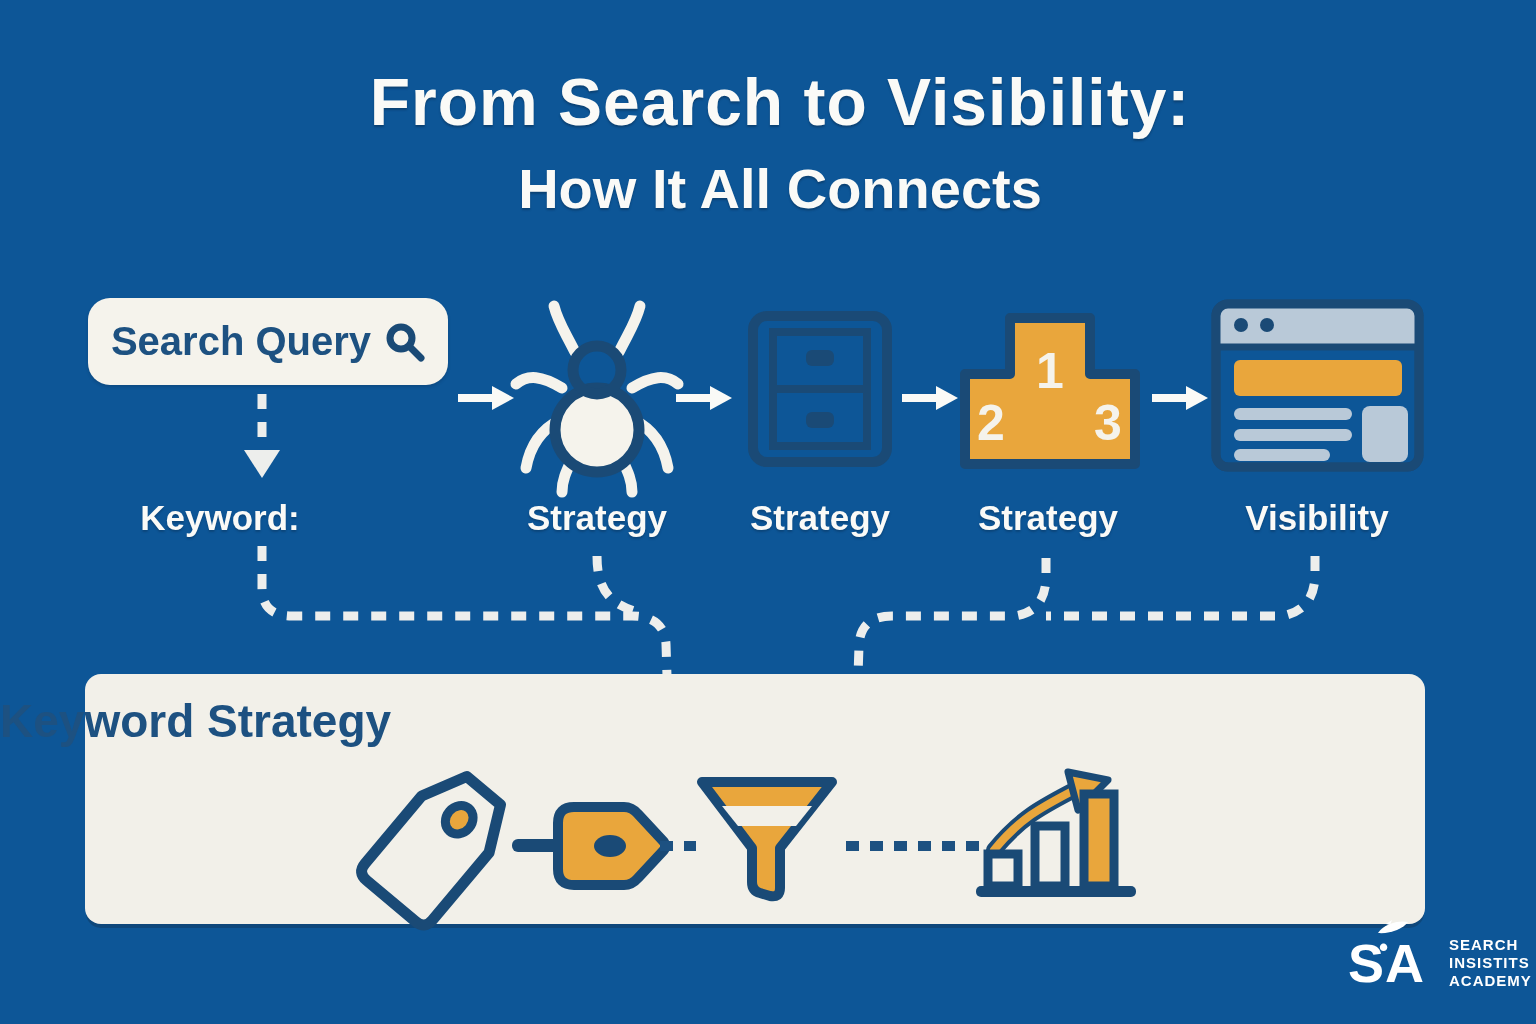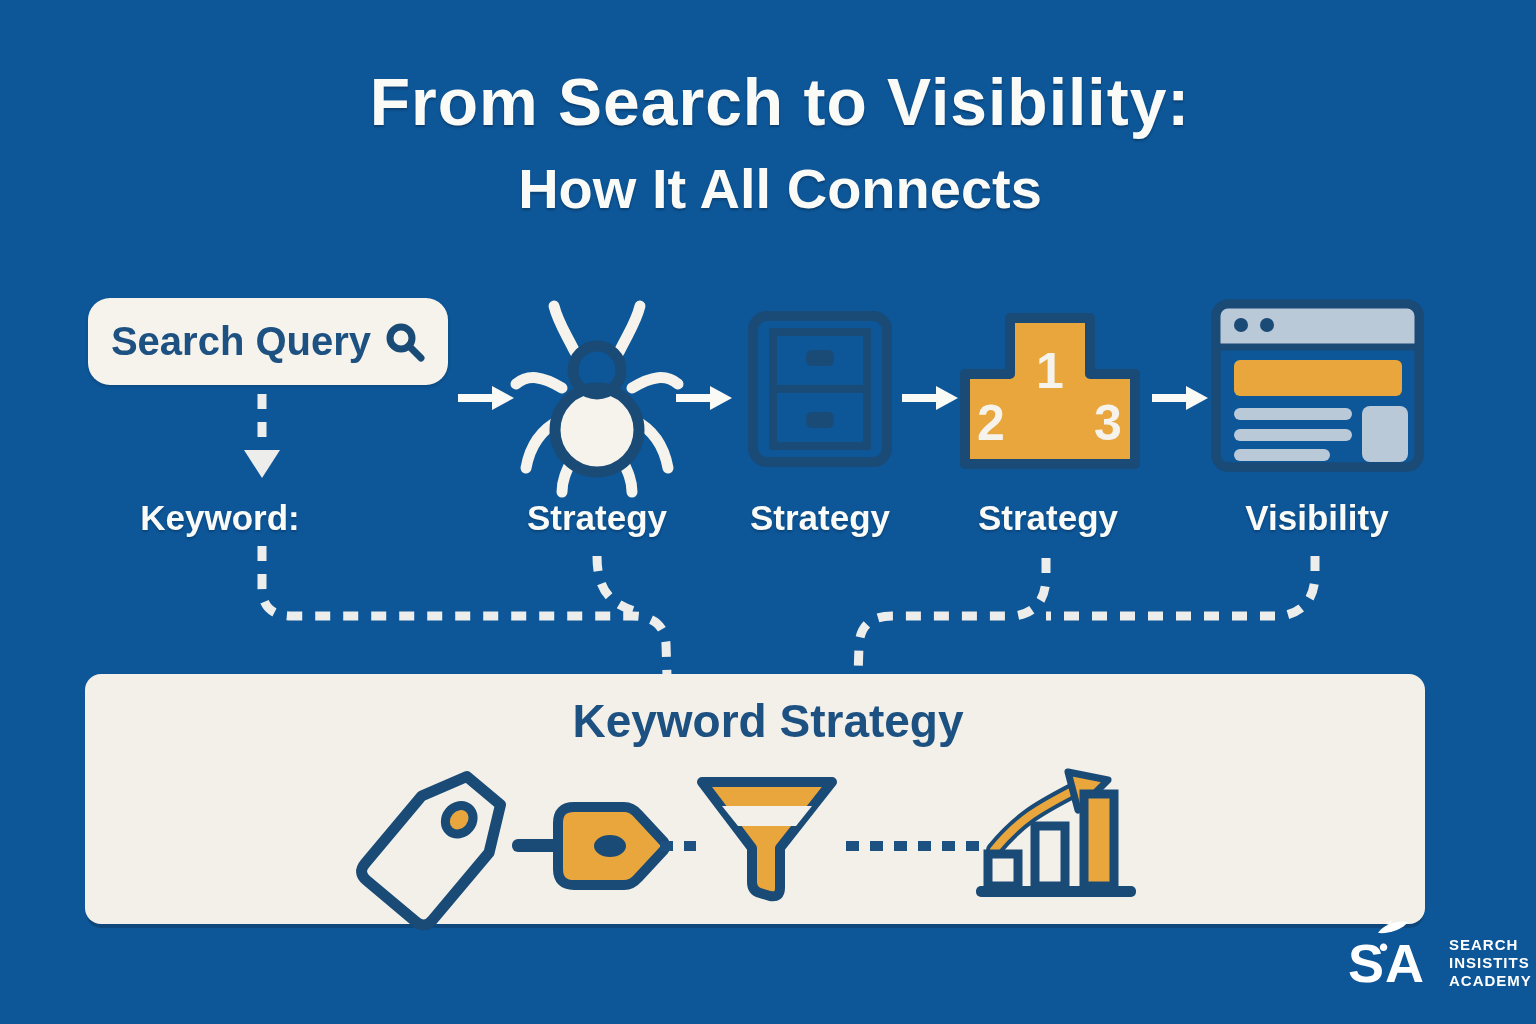--- a/index.html
+++ b/index.html
@@ -23,21 +23,21 @@
     box-shadow:0 2px 3px rgba(10,40,70,.25)}
   .search-box span{font-size:40px;font-weight:700;color:var(--navy-text)}
 
   
   .step-label{top:498px;width:260px;text-align:center;color:var(--white);
     font-size:35px;font-weight:600;text-shadow:0 2px 2px rgba(8,40,72,.35)}
 
   
   .kw-box{left:85px;top:674px;width:1340px;height:250px;background:var(--cream2);
     border-radius:16px;box-shadow:0 5px 0 -1px rgba(16,60,100,.55)}
-  .kw-title{left:0;right:0;top:694px;text-align:center;color:var(--navy-text);
+  .kw-title{left:0;right:0;top:694px;color:var(--navy-text);
     font-size:46px;font-weight:700}
 
   
   .logo{left:1348px;top:936px;display:flex;align-items:center;gap:24px;color:#fff}
   .logo-sa{font-size:54px;font-weight:700;line-height:1;letter-spacing:1px;position:relative}
   .logo-dot{position:absolute;left:31px;top:-2px;font-size:26px}
   .logo-plane{position:absolute;left:28px;top:-16px}
   .logo-lines{display:flex;flex-direction:column;justify-content:center}
   .logo-lines div{font-size:15px;font-weight:700;letter-spacing:1px;line-height:18px}
 

